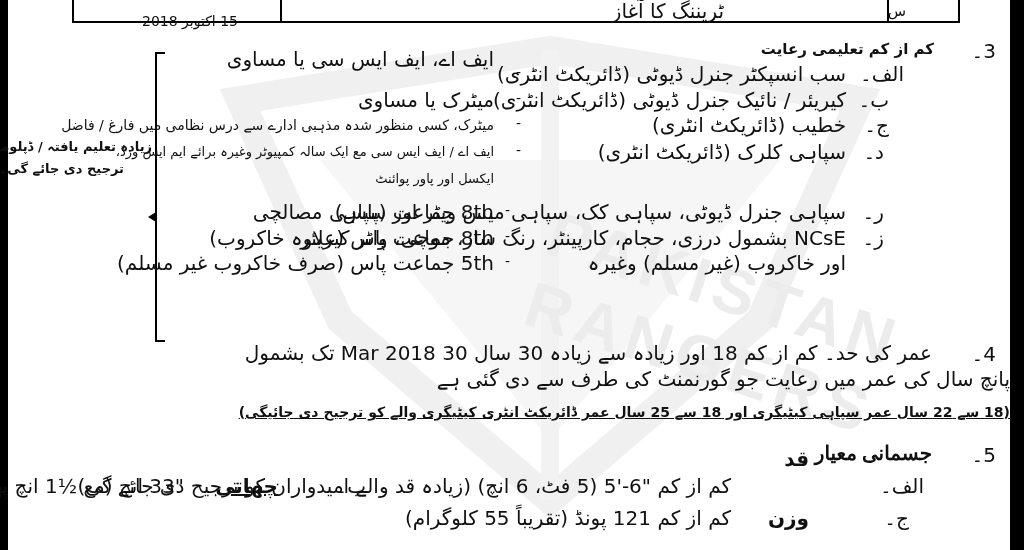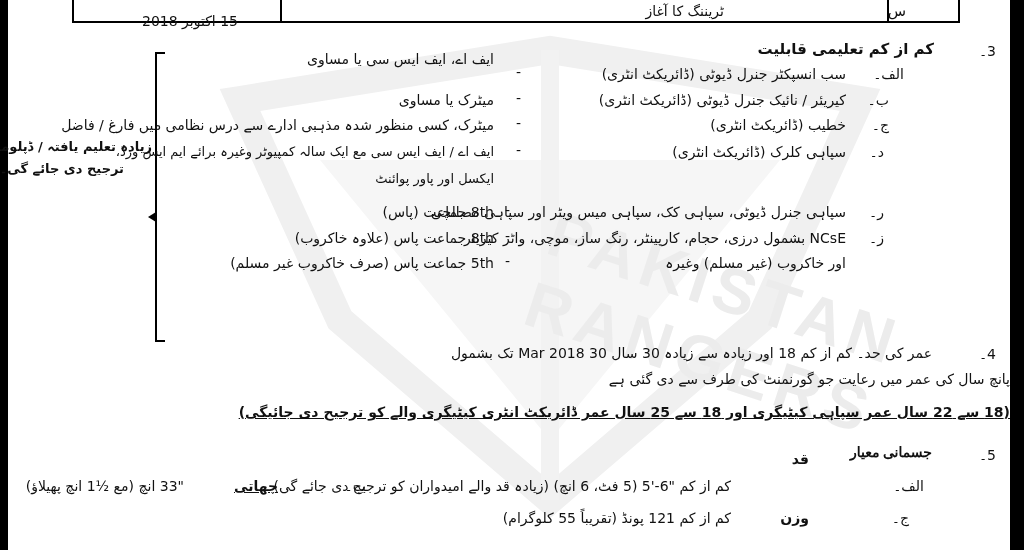--- a/index.html
+++ b/index.html
@@ -1,21 +1,21 @@
 <!DOCTYPE html>
 <html><head>
 <meta charset="utf-8">
 <style>
   html, body { margin:0; padding:0; }
   body { width:1024px; height:550px; position:relative; overflow:hidden; background:#fff; font-family:"DejaVu Sans", sans-serif; color:#111; }
   .frame-left { position:absolute; left:0; top:0; width:8px; height:550px; background:#000; }
   .frame-right { position:absolute; right:0; top:0; width:14px; height:550px; background:#000; }
   .watermark { position:absolute; left:200px; top:20px; width:700px; height:500px; pointer-events:none; }
   .wm-text { position:absolute; left:330px; top:230px; font-family:"Liberation Sans", sans-serif; font-weight:bold; font-size:64px; color:#ececec; transform:rotate(18deg); letter-spacing:6px; }
-  .t { position:absolute; direction:rtl; white-space:nowrap; font-size:14px; line-height:18px; }
+  .t { position:absolute; direction:rtl; white-space:nowrap; font-size:20px; line-height:18px; }
   .b { font-weight:bold; }
   .table { position:absolute; left:72px; top:-4px; width:888px; height:27px; border:2px solid #000; border-top:none; box-sizing:border-box; }
   .vline { position:absolute; top:0; width:2px; height:25px; background:#000; }
   .bracket { position:absolute; left:155px; top:52px; width:10px; height:290px; border:2px solid #000; border-right:none; box-sizing:border-box; }
   .bracket-tick { position:absolute; left:148px; top:212px; width:0; height:0; border-top:5px solid transparent; border-bottom:5px solid transparent; border-right:8px solid #000; }
   .dash { position:absolute; font-size:14px; }
 </style>
 </head>
 <body>
 
@@ -33,21 +33,21 @@
 
 <div class="table">
   <div class="vline" style="left:206px"></div>
   <div class="vline" style="left:813px"></div>
 </div>
 <div class="t" style="right:118px; top:2px; font-size:15px;">س</div>
 <div class="t" style="right:300px; top:2px;">ٹریننگ کا آغاز</div>
 <div class="t" style="right:786px; top:12px; font-size:14px;">15 اکتوبر 2018</div>
 
 <div class="t" style="right:28px; top:42px;">3۔</div>
-<div class="t b" style="right:90px; top:40px; font-size:15px;">کم از کم تعلیمی قابلیت</div>
+<div class="t b" style="right:90px; top:40px; font-size:15px;">کم از کم تعلیمی رعایت</div>
 
 <div class="bracket"></div>
 <div class="bracket-tick"></div>
 
 <div class="t b" style="right:872px; top:138px; font-size:13px;">زیادہ تعلیم یافتہ / ڈپلوما ہولڈر کو</div>
 <div class="t b" style="right:900px; top:160px; font-size:13px;">ترجیح دی جائے گی۔</div>
 
 <div class="t" style="right:120px; top:65px;">الف۔</div>
 <div class="t" style="right:178px; top:65px;">سب انسپکٹر جنرل ڈیوٹی (ڈائریکٹ انٹری)</div>
 <div class="dash" style="left:516px; top:64px;">-</div>

